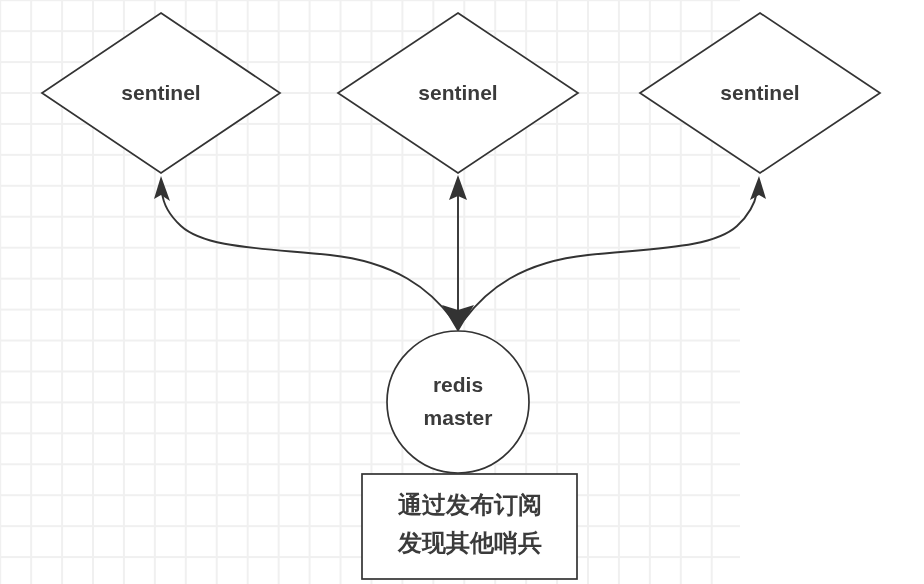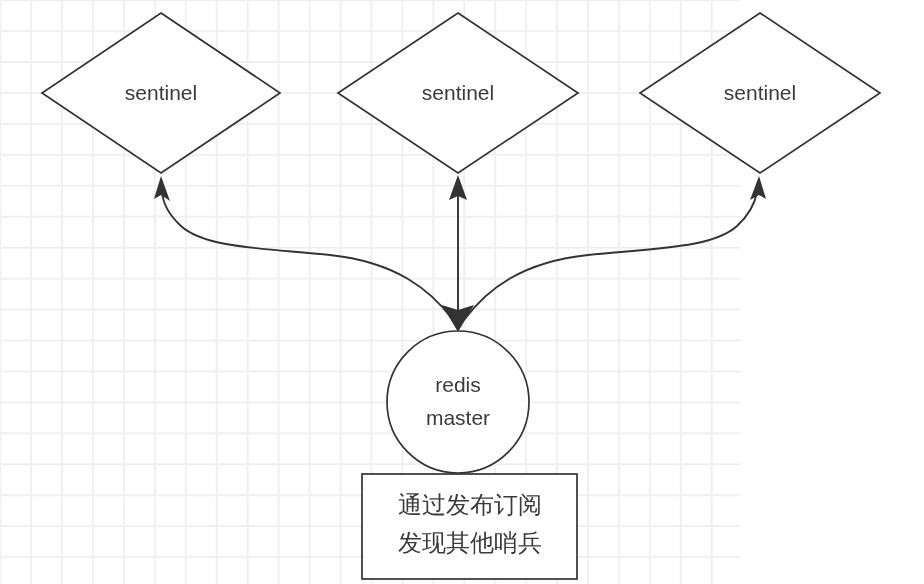--- a/index.html
+++ b/index.html
@@ -16,20 +16,21 @@
   #canvas {
     position: relative;
     width: 740px;
     height: 584px;
     background-color: #ffffff;
     background-image:
       linear-gradient(to right, #f0f0f0 1.6px, transparent 1.6px),
       linear-gradient(to bottom, #f0f0f0 1.6px, transparent 1.6px);
     background-size: 30.95px 30.95px;
     background-position: -0.8px -0.8px;
+    font-weight: bold;
   }
   #diagram {
     position: absolute;
     left: 0;
     top: 0;
     width: 924px;
     height: 584px;
   }
   .node-shape {
     fill: #ffffff;

